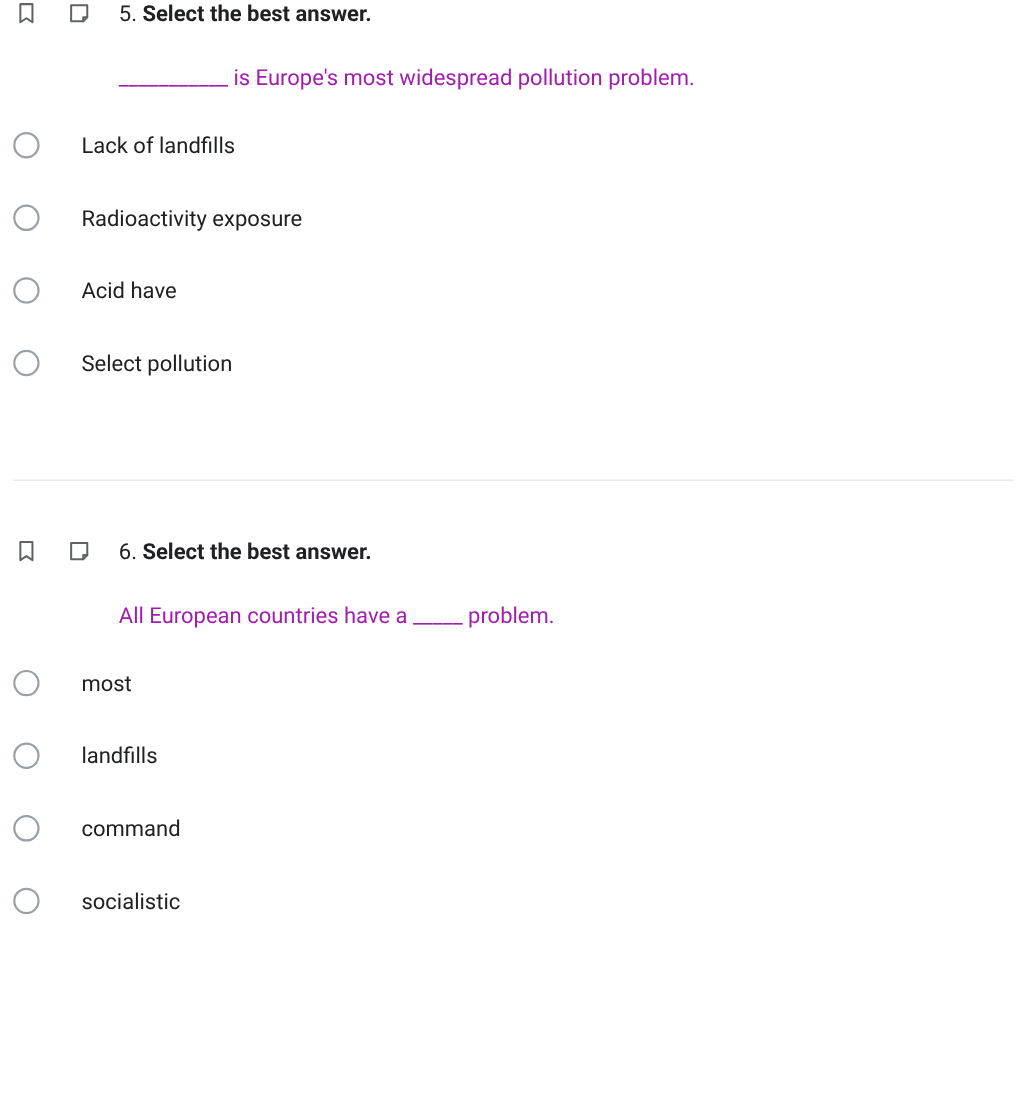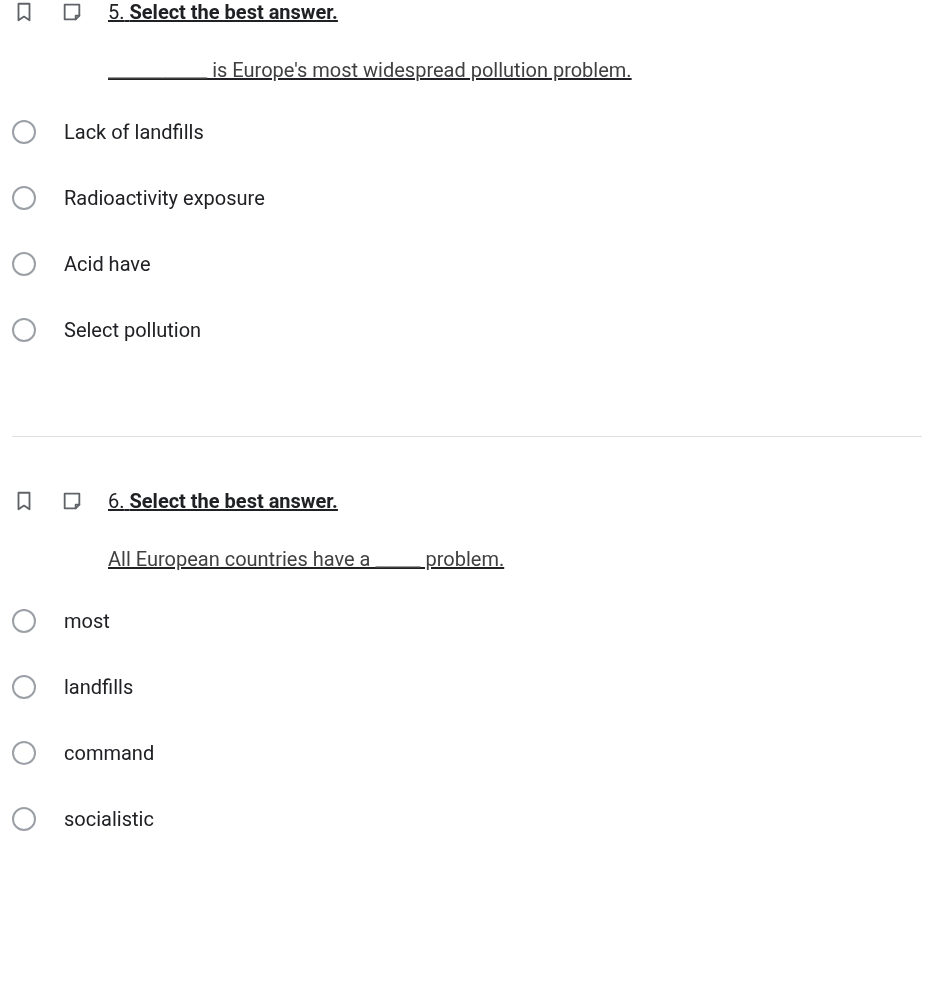--- a/index.html
+++ b/index.html
@@ -12,21 +12,20 @@
     width: 934px;
   }
   .question-block {
     padding: 0 0 40px 0;
   }
   .question-header {
     display: flex;
     align-items: flex-start;
     gap: 24px;
     margin-bottom: 28px;
-    text-decoration: underline;
   }
   .icon {
     display: inline-flex;
     align-items: center;
     justify-content: center;
     width: 24px;
     height: 24px;
     color: #5f6368;
     flex-shrink: 0;
   }
@@ -37,31 +36,31 @@
   .question-title {
     font-size: 20px;
     line-height: 24px;
     color: #202124;
   }
   .question-title .num { font-weight: 400; }
   .question-title .instr { font-weight: 700; }
   .question-body {
     font-size: 20px;
     line-height: 28px;
-    color: #404040;
+    color: #a21caf;
     margin-top: 32px;
   }
   .options {
     margin-top: 36px;
     padding-left: 0;
   }
   .option {
     display: flex;
     align-items: center;
-    gap: 28px;
+    gap: 38px;
     margin-bottom: 42px;
     cursor: pointer;
   }
   .radio {
     width: 24px;
     height: 24px;
     border: 2.4px solid #9aa0a6;
     border-radius: 50%;
     flex-shrink: 0;
   }

